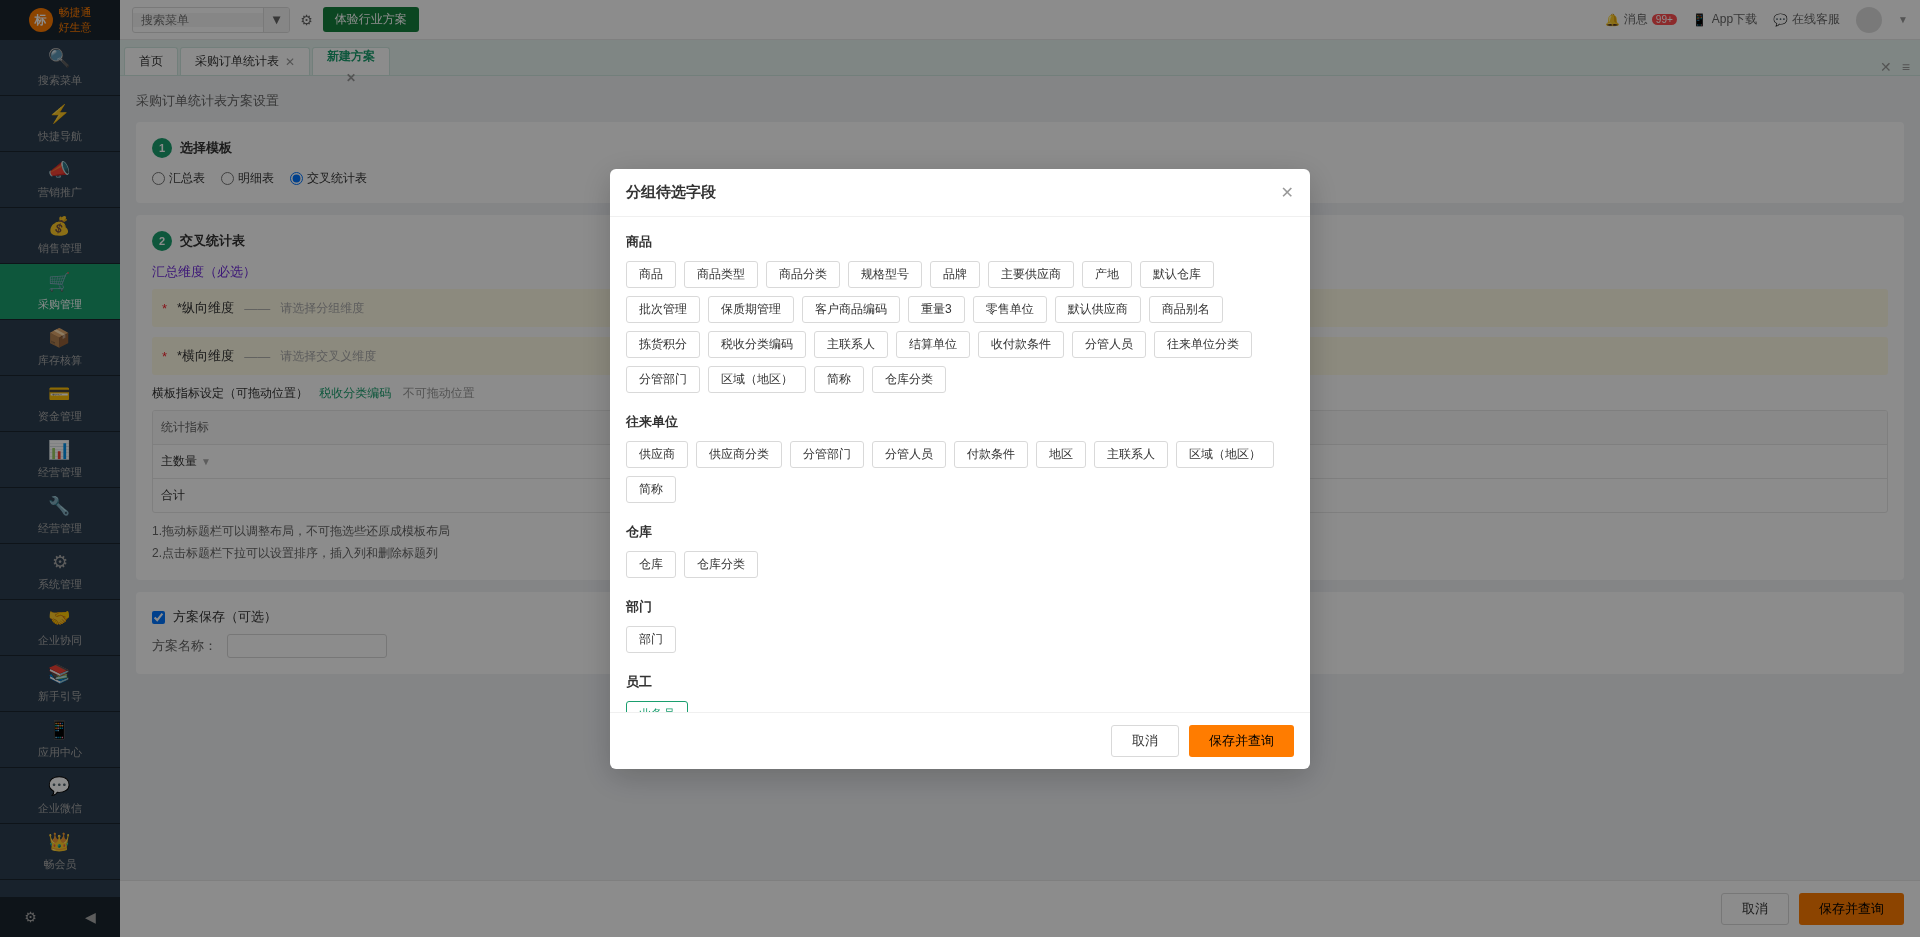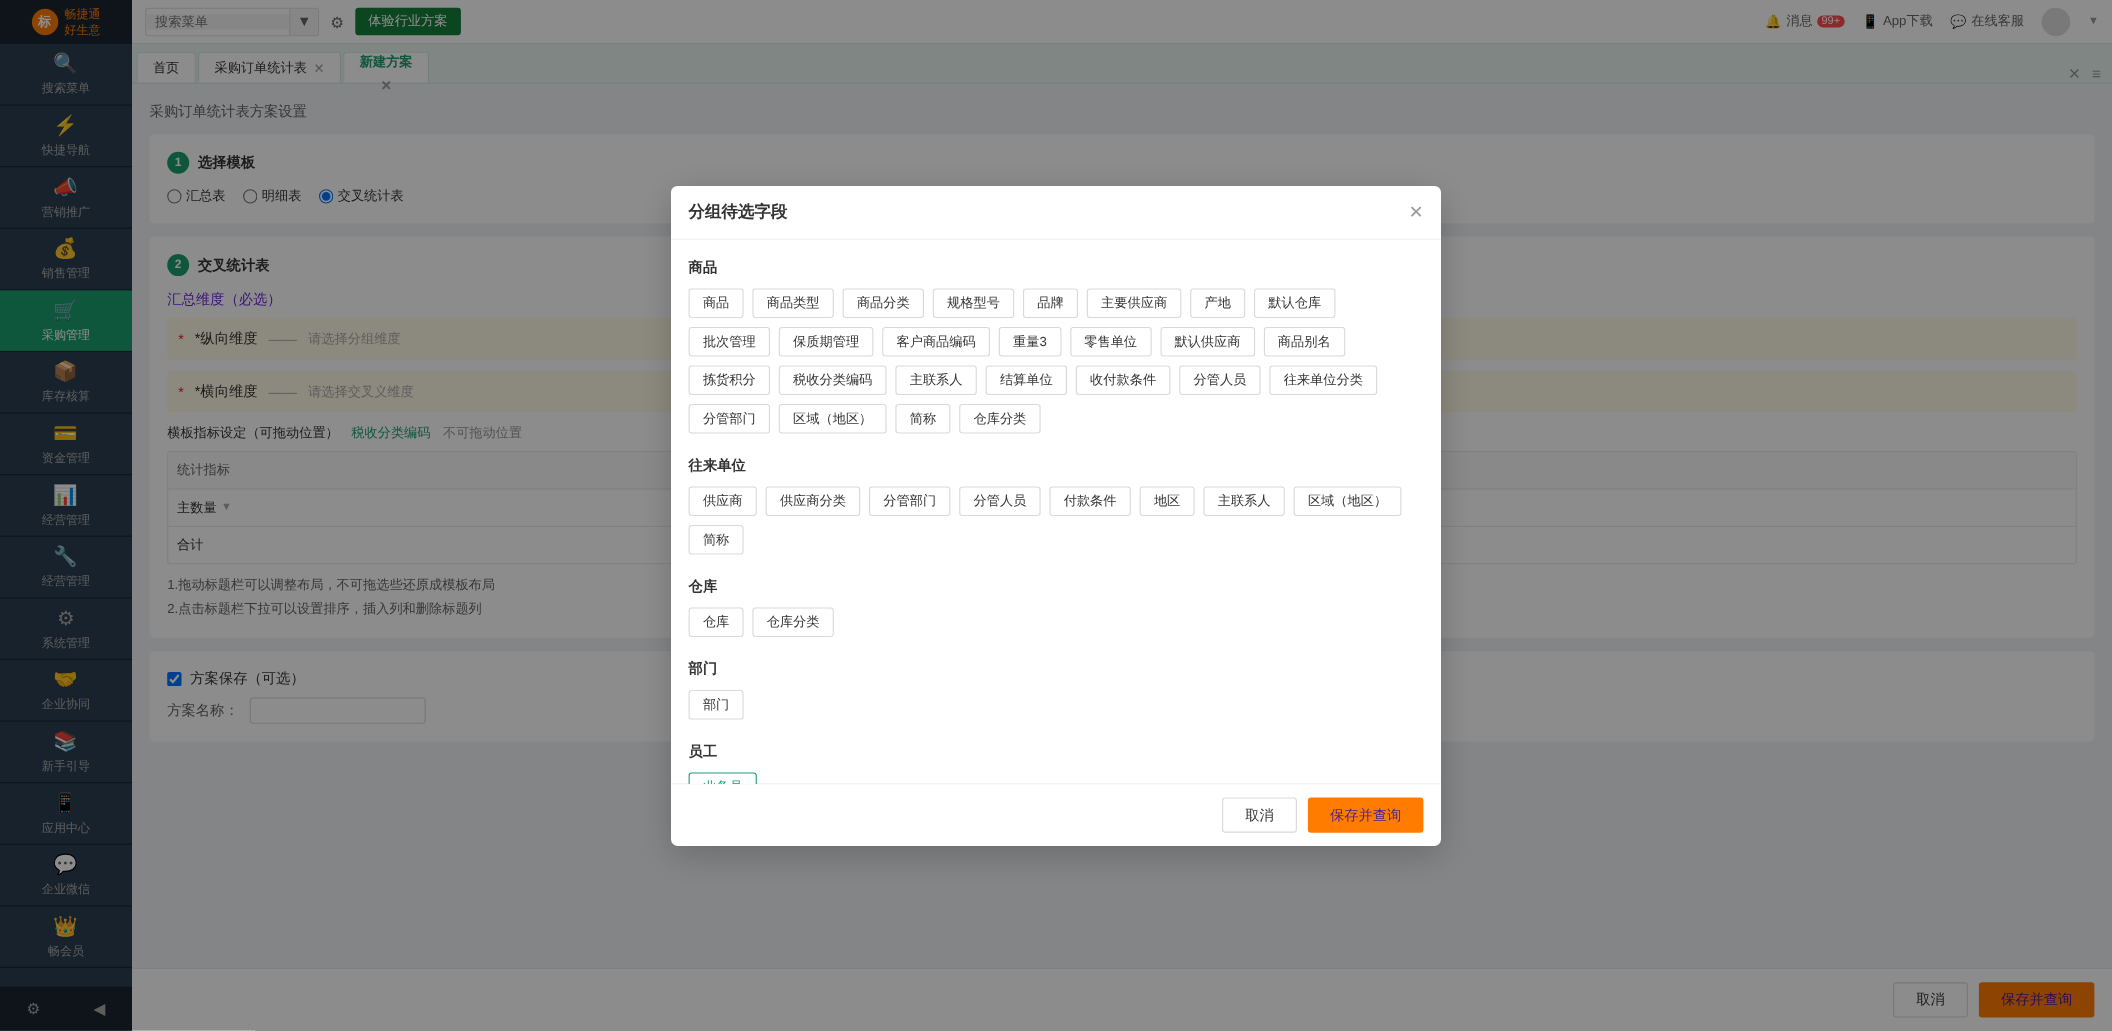--- a/index.html
+++ b/index.html
@@ -214,21 +214,21 @@
       background: white;
     }
 
     
     .btn-cancel {
       background: white; border: 1px solid #d9d9d9;
       border-radius: 3px; padding: 6px 20px;
       cursor: pointer; font-size: 13px; color: #333;
     }
     .btn-save {
-      background: #ff7c00; color: #4c1d95;
+      background: #ff7c00; color: #000000;
       border: none; border-radius: 3px;
       padding: 6px 20px; cursor: pointer; font-size: 13px;
     }
 
     
     .modal-body::-webkit-scrollbar { width: 6px; }
     .modal-body::-webkit-scrollbar-track { background: #f0f0f0; }
     .modal-body::-webkit-scrollbar-thumb { background: #ccc; border-radius: 3px; }
     .hint-text { font-size: 12px; color: #666; line-height: 1.8; }
 

